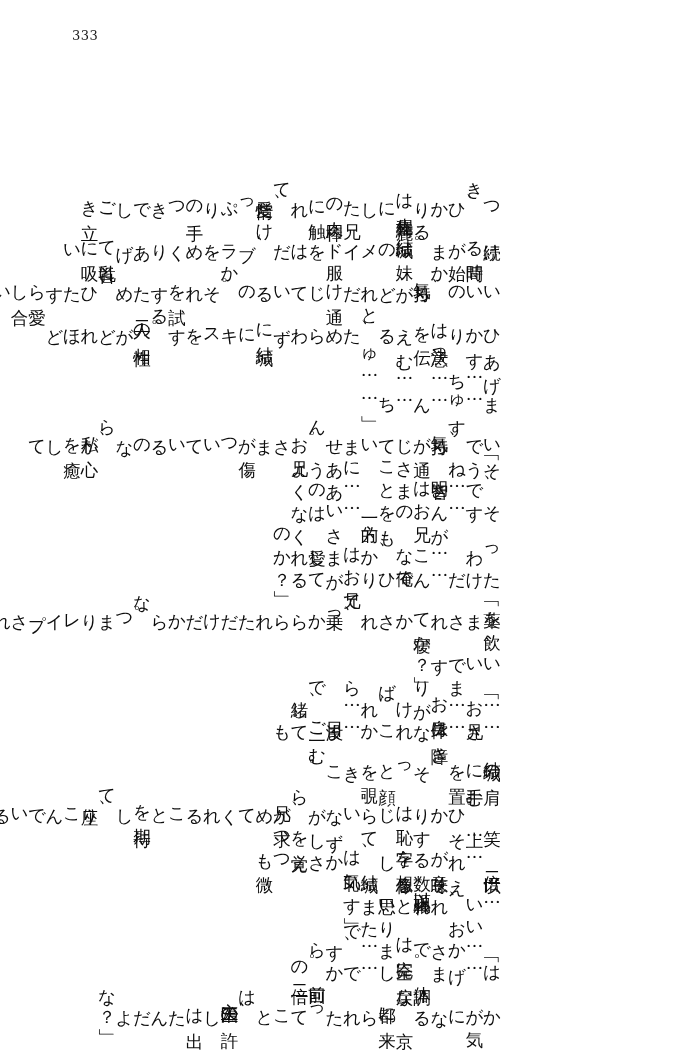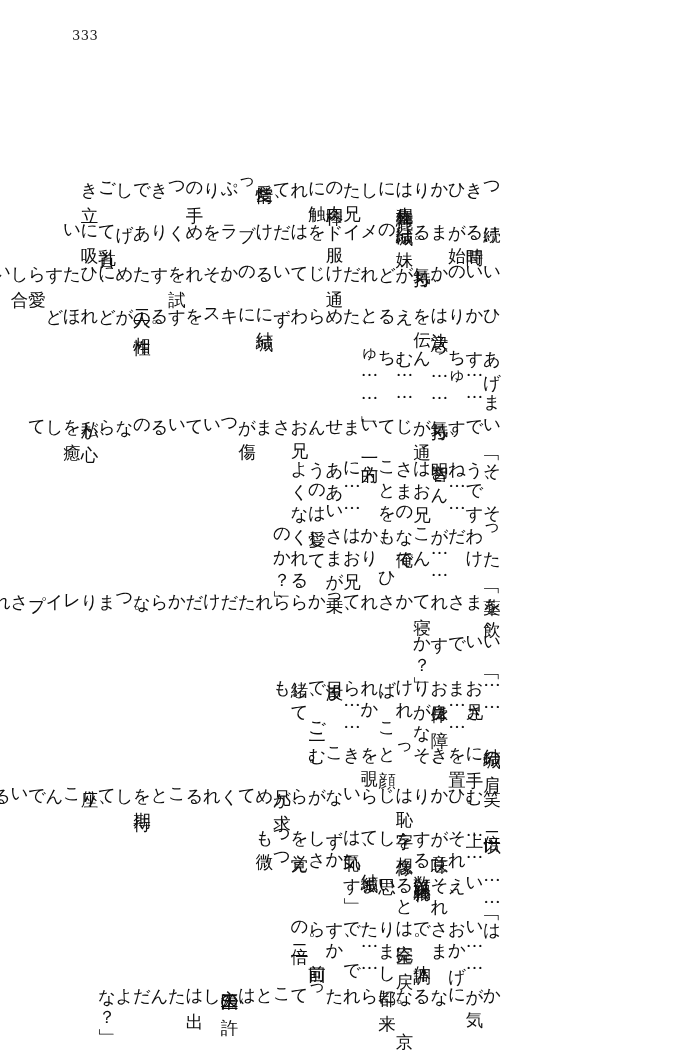--- a/index.html
+++ b/index.html
@@ -13,20 +13,21 @@
     overflow: hidden;
     font-family: "DejaVu Serif", "Liberation Serif", serif;
     color: #000000;
   }
   .page {
     position: relative;
     width: 544px;
     height: 1050px;
     background: #ffffff;
     box-sizing: border-box;
+    text-align: right;
   }
   .page-number {
     position: absolute;
     top: 28px;
     left: 72px;
     font-size: 13px;
     letter-spacing: 0.5px;
     color: #1a1a1a;
     font-family: "DejaVu Serif", "Liberation Serif", serif;
   }

